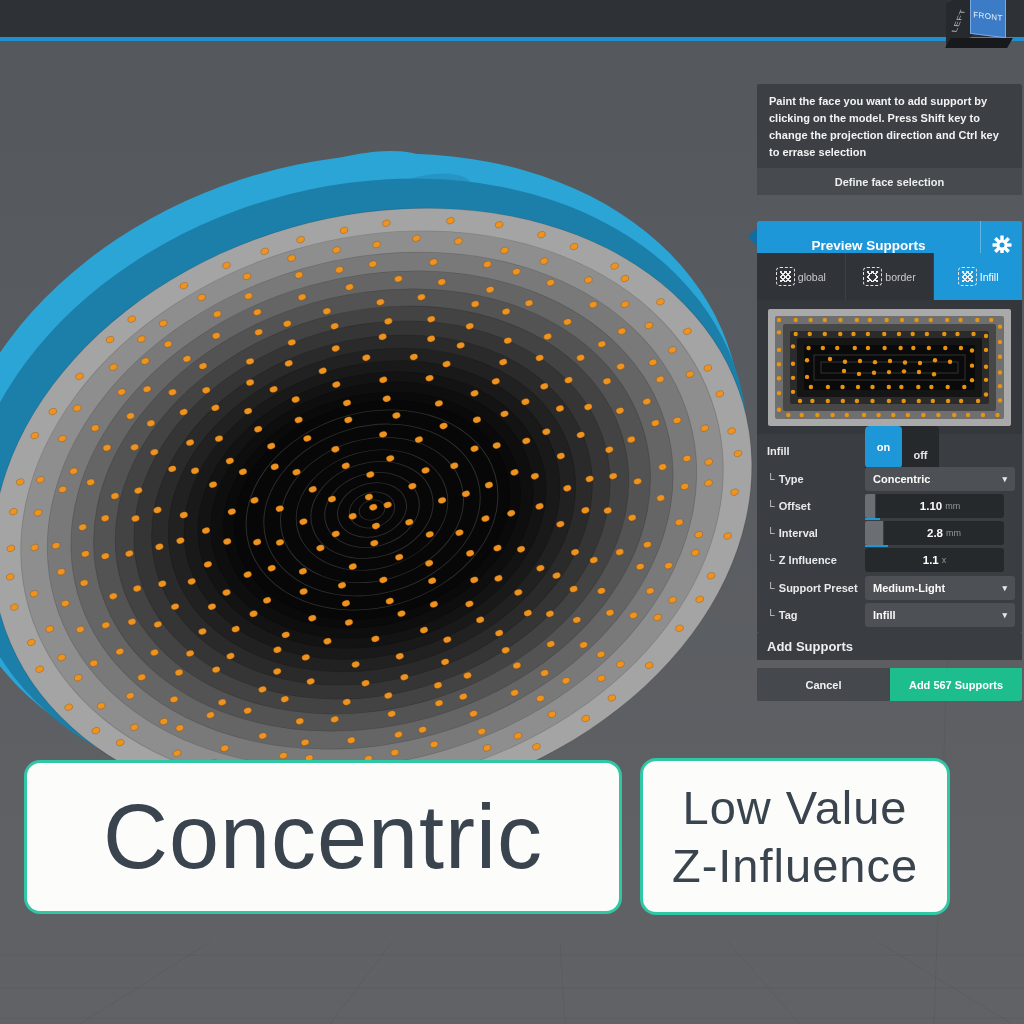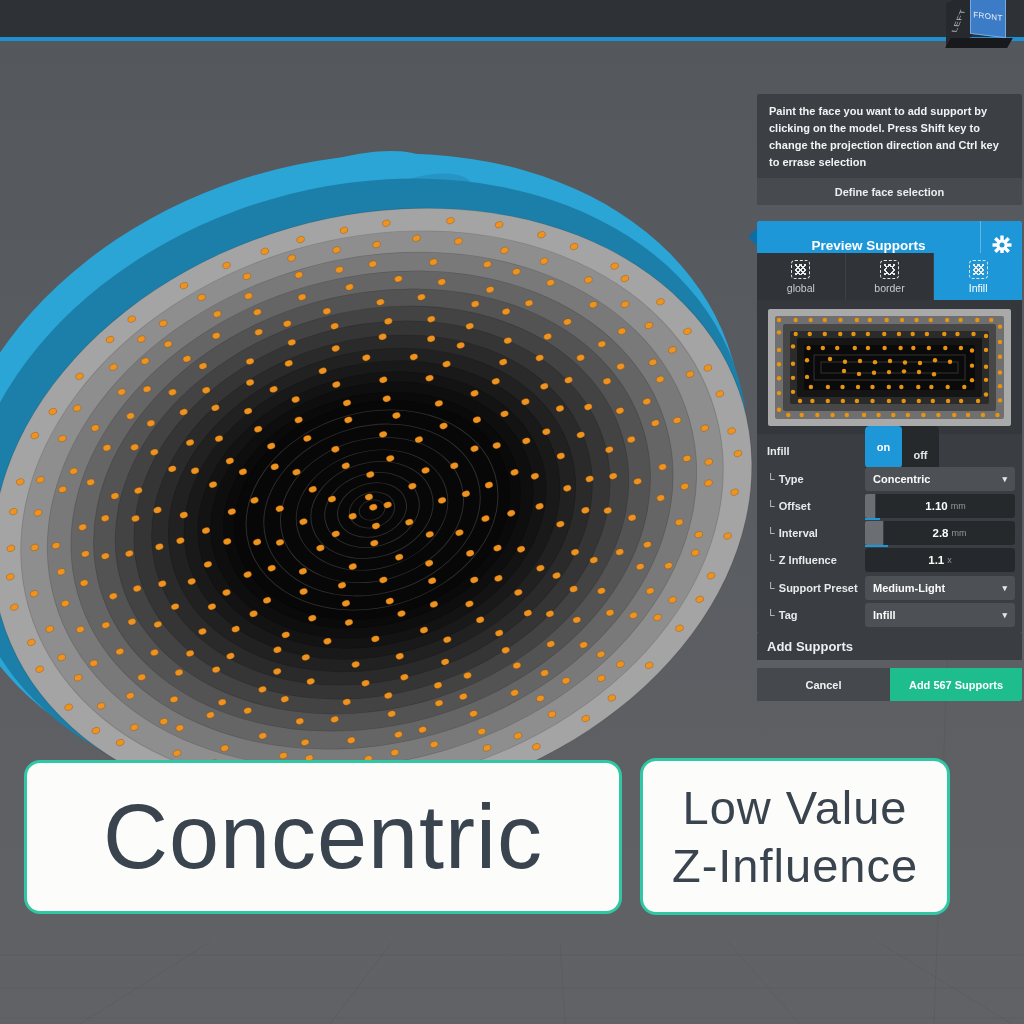--- a/index.html
+++ b/index.html
@@ -15,33 +15,33 @@
            transform:skewY(-22deg);display:flex;align-items:center;justify-content:center;}
   .vc-left span{transform:rotate(-64deg);font-size:8px;color:#b9bcc0;letter-spacing:.5px;}
   .vc-front{position:absolute;left:24px;top:2px;width:36px;height:40px;background:#3c7bc6;
             border:1px solid #79a9e2;transform:skewY(7deg);display:flex;align-items:center;justify-content:center;}
   .vc-front span{font-size:8px;color:#eef3fa;letter-spacing:.4px;}
   .vc-bot{position:absolute;left:2px;top:44px;width:62px;height:10px;background:#17191c;
           transform:skewX(-30deg);}
   
   .panel{position:absolute;left:757px;top:0;width:265px;font-size:11px;color:#eceeef;}
   .sec{position:absolute;left:0;width:265px;}
-  .infobox{top:94px;background:#3c4044;border-radius:2px;overflow:hidden;}
+  .infobox{top:84px;background:#3c4044;border-radius:2px;overflow:hidden;}
   .infobox .txt{padding:9px 12px 7px 12px;line-height:17px;font-weight:bold;color:#f2f3f4;}
   .definebtn{height:27px;background:#474b4f;display:flex;align-items:center;justify-content:center;
              font-weight:bold;cursor:pointer;}
   .pvheader{top:221px;height:48px;background:#1e97d9;display:flex;align-items:stretch;border-radius:2px 2px 0 0;}
   .pvheader .title{flex:1;display:flex;align-items:center;justify-content:center;
                    font-size:13.5px;font-weight:bold;color:#fff;}
   .pvheader .gear{width:42px;display:flex;align-items:center;justify-content:center;
                   border-left:1px solid rgba(255,255,255,.3);cursor:pointer;}
   .notch{position:absolute;left:-9px;top:7px;width:0;height:0;border-top:9px solid transparent;
          border-bottom:9px solid transparent;border-right:9px solid #0f6da6;}
   .tabs{top:253px;height:47px;display:flex;background:#303338;}
-  .tab{flex:1;display:flex;flex-direction:column;align-items:center;justify-content:center;gap:3px;
+  .tab{flex:1;display:flex;align-items:center;justify-content:center;gap:3px;
        color:#c9cbcd;font-size:10.5px;border-right:1px solid #3d4045;cursor:pointer;}
   .tab:last-child{border-right:none;}
   .tab.sel{background:#1e97d9;color:#fff;}
   .ticon{width:19px;height:19px;border:1.5px dashed #e2e2e2;border-radius:4px;
          display:flex;align-items:center;justify-content:center;}
   .ticon i{display:block;width:11px;height:11px;position:relative;
     background:repeating-linear-gradient(45deg,#ececec 0 1.5px,transparent 1.5px 3.4px),
                repeating-linear-gradient(-45deg,#ececec 0 1.5px,transparent 1.5px 3.4px);}
   .ticon.hollow i::after{content:"";position:absolute;inset:3px;background:#303338;}
   .thumbsec{top:300px;height:134px;background:#34373b;display:flex;align-items:center;justify-content:center;}
@@ -52,21 +52,21 @@
   .row .lbl{flex:1;font-weight:bold;color:#e8eaeb;display:flex;align-items:center;gap:4px;}
   .row .lbl .corner{color:#cfd1d3;font-weight:bold;font-size:11px;}
   .ctrl{width:150px;margin-right:7px;position:relative;display:flex;align-items:center;}
   .toggle{display:inline-flex;background:#26292c;border-radius:4px;overflow:hidden;}
   .tg{width:37px;height:42px;display:flex;align-items:center;justify-content:center;font-weight:bold;}
   .tg.on{background:#1e97d9;color:#fff;border-radius:4px;}
   .tg.off{color:#e3e4e5;margin-top:8px;}
   .select{width:150px;height:24px;background:#4d5155;border-radius:3px;display:flex;align-items:center;
           padding:0 8px;font-weight:bold;color:#fbfbfb;cursor:pointer;}
   .select .caret{margin-left:auto;font-size:9px;color:#e8e8e8;}
-  .slider{width:150px;height:24px;display:flex;align-items:stretch;position:relative;}
+  .slider{width:139px;height:24px;display:flex;align-items:stretch;position:relative;}
   .handle{background:#6b6e72;border-radius:2px 0 0 2px;margin-right:1px;cursor:ew-resize;}
   .valbox{flex:1;background:#26292c;border-radius:0 3px 3px 0;display:flex;align-items:center;
           justify-content:center;gap:3px;}
   .valbox.full{border-radius:3px;}
   .valbox .v{font-weight:bold;color:#fdfdfd;font-size:11.5px;}
   .valbox .u{color:#93969a;font-size:9px;}
   .bluebar{position:absolute;left:0;bottom:-2px;height:2px;background:#1e97d9;}
   .addhdr{top:632px;height:28px;background:#3a3d42;display:flex;align-items:center;padding-left:10px;
           font-weight:bold;font-size:13px;border-radius:2px 2px 0 0;text-align:right;}
   .addbtns{top:668px;height:33px;display:flex;}

